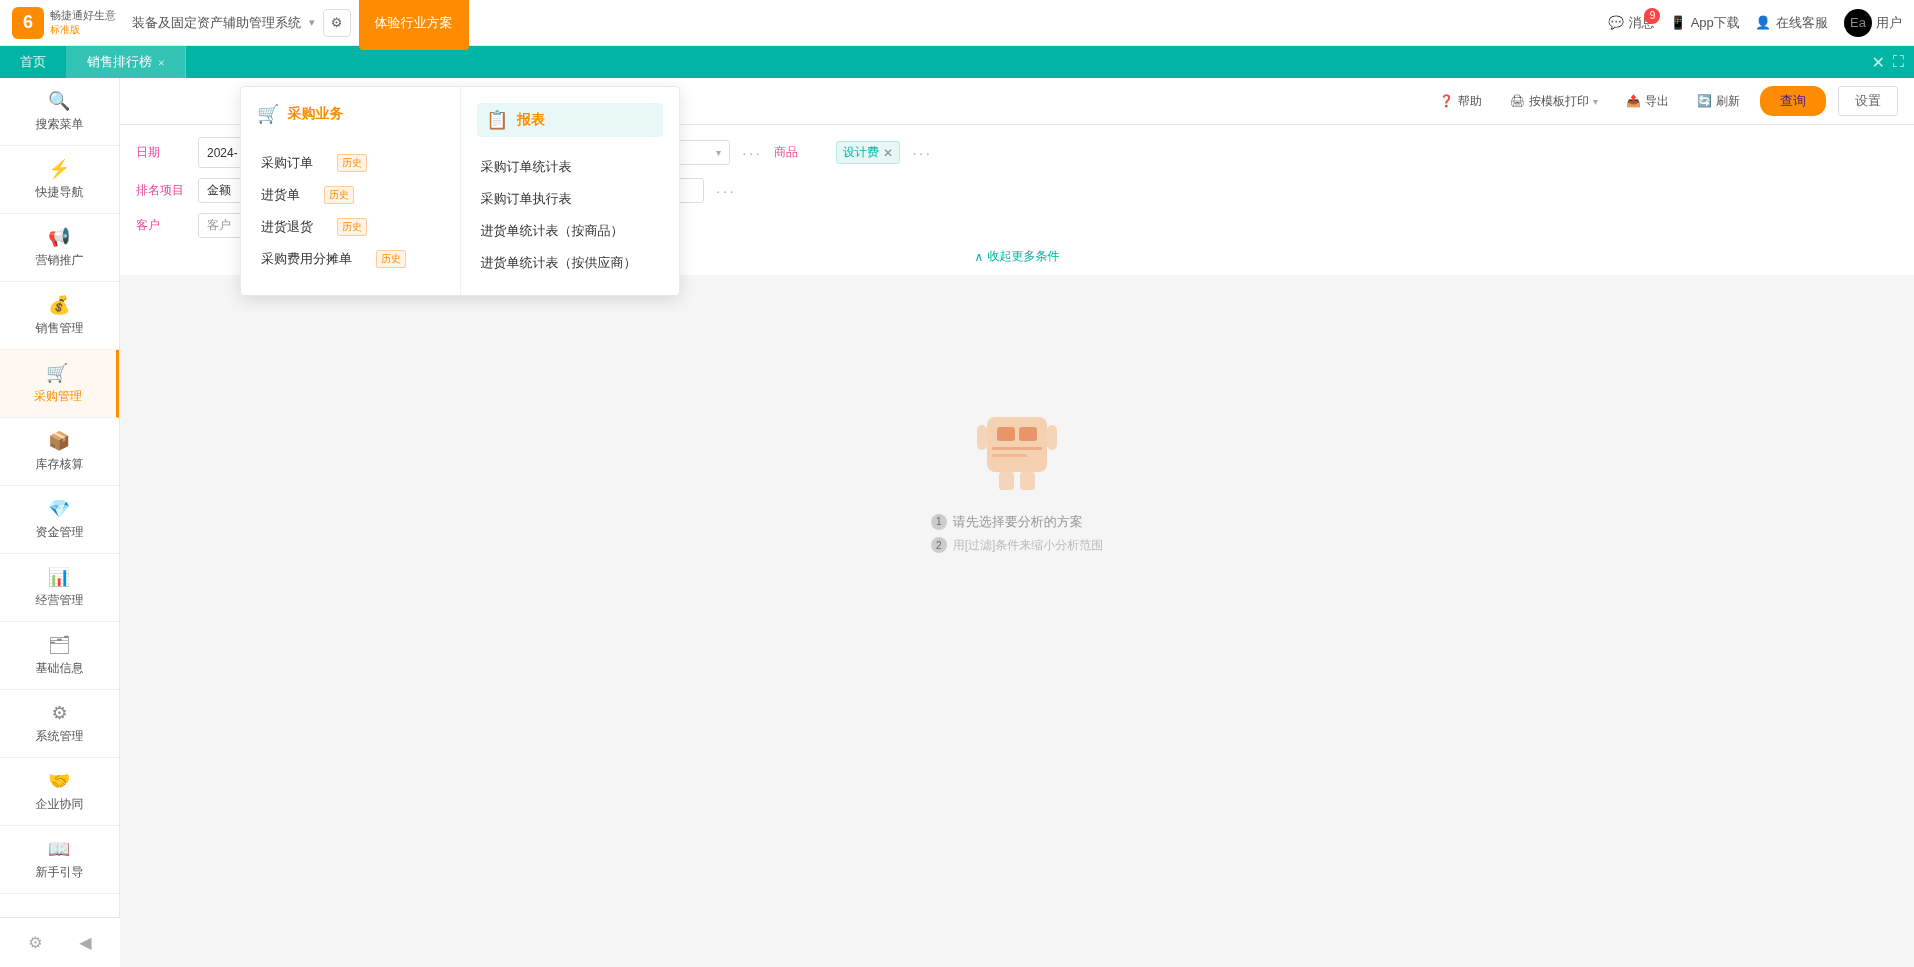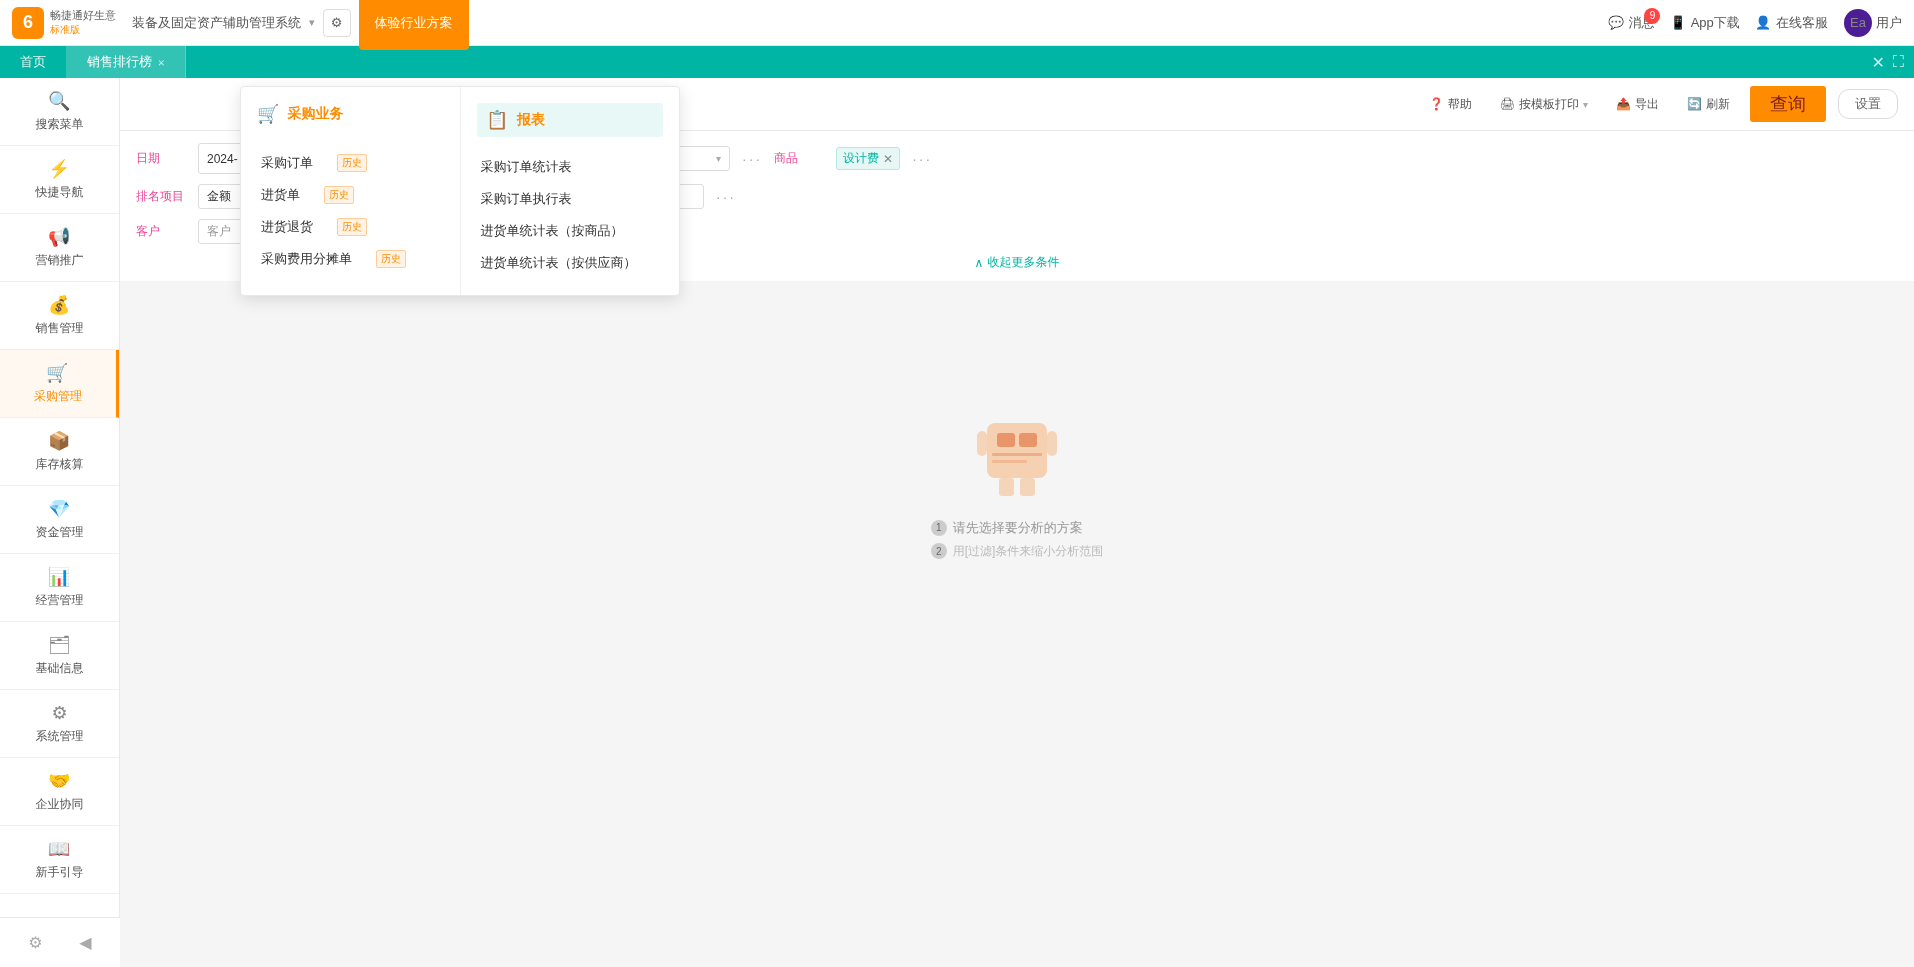--- a/index.html
+++ b/index.html
@@ -77,21 +77,21 @@
       width: 16px; height: 16px;
       font-size: 10px;
       display: flex; align-items: center; justify-content: center;
       position: absolute;
       top: -6px; right: -6px;
     }
     .badge-wrap { position: relative; }
 
     .user-avatar {
       width: 28px; height: 28px;
-      background: #4c1d95;
+      background: #000000;
       border-radius: 50%;
       display: flex; align-items: center; justify-content: center;
       color: #888;
     }
 
     
     .tab-bar {
       height: 32px;
       background: #00b5a3;
       display: flex;
@@ -279,33 +279,33 @@
     .toolbar-btn {
       display: flex; align-items: center; gap: 4px;
       color: #555;
       font-size: 12px;
       cursor: pointer;
       padding: 4px 8px;
       border-radius: 3px;
     }
     .search-btn {
       background: #ff8c00;
-      color: #7f1d1d;
+      color: #4c1d95;
       border: none;
       padding: 6px 20px;
-      border-radius: 3px;
-      cursor: pointer;
-      font-size: 18px;
+      border-radius: 13px;
+      cursor: pointer;
+      font-size: 13px;
     }
     .settings-btn {
       background: #fff;
       color: #666;
       border: 1px solid #ddd;
       padding: 5px 16px;
-      border-radius: 11px;
+      border-radius: 3px;
       cursor: pointer;
       font-size: 13px;
     }
 
     
     .empty-state {
       display: flex;
       flex-direction: column;
       align-items: center;
       justify-content: center;

